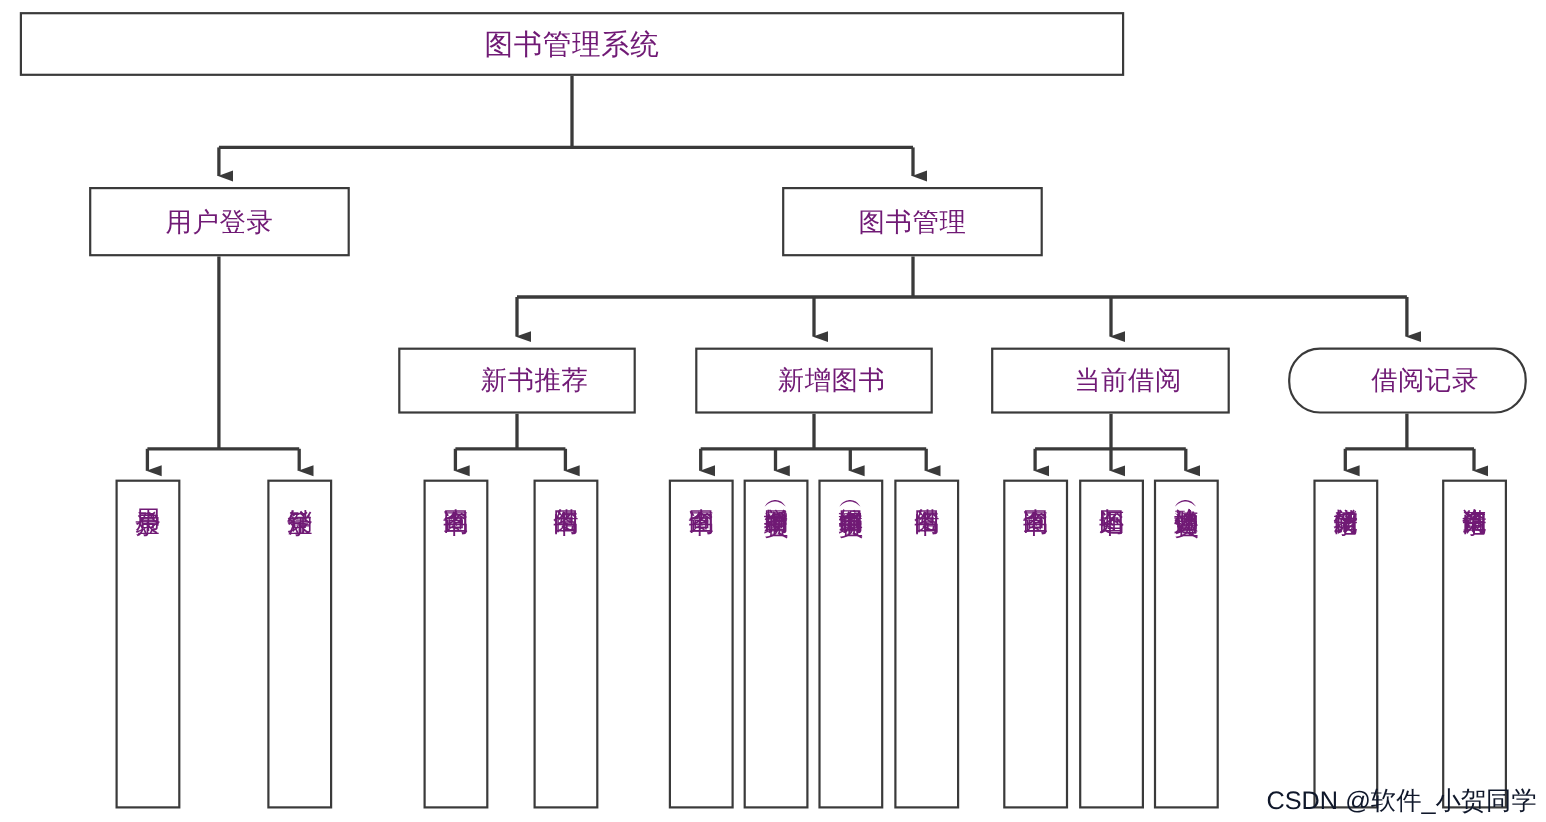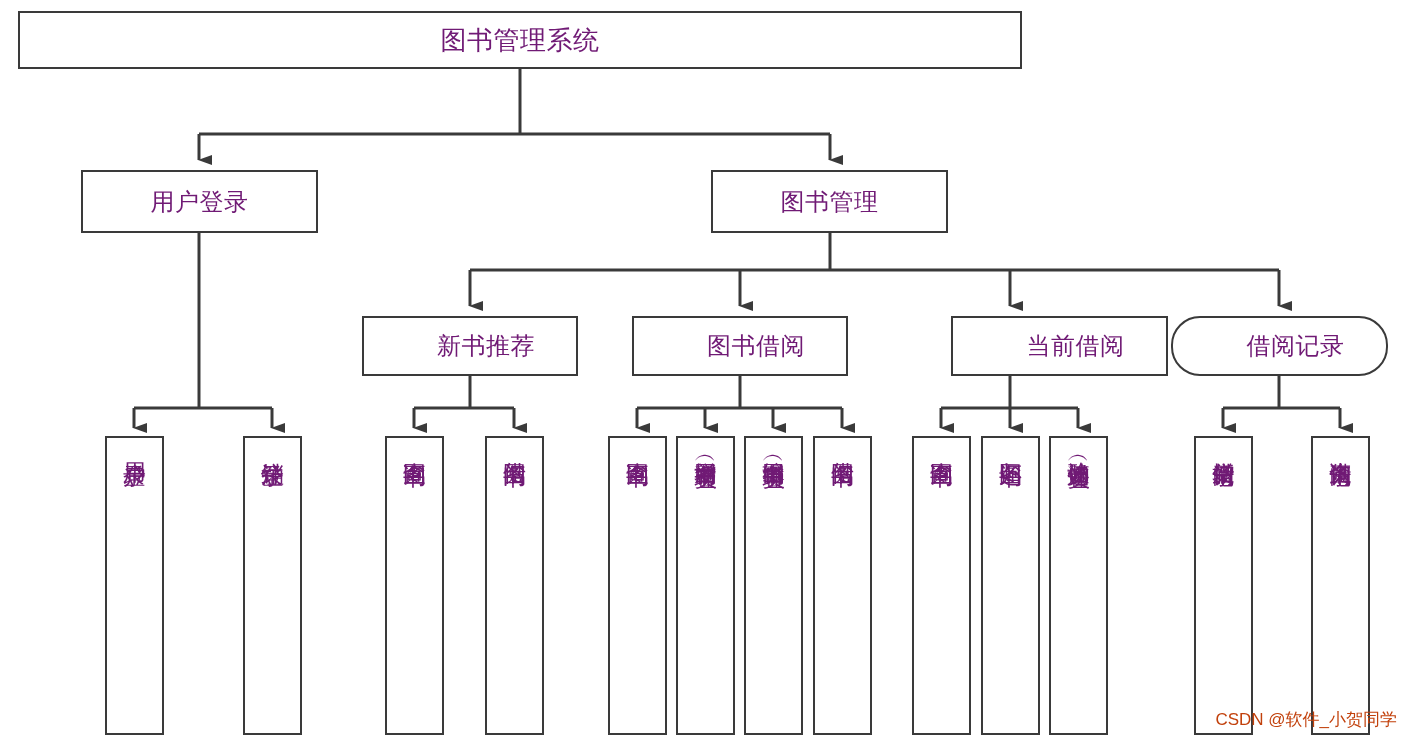--- a/index.html
+++ b/index.html
@@ -59,23 +59,23 @@
     letter-spacing: 1px;
     white-space: normal;
   }
   .node.leaf.tall-text .node-label {
     font-size: 22px;
     line-height: 1.1;
   }
   #watermark {
     position: absolute;
     right: 8px;
-    bottom: 16px;
-    font-size: 17px;
-    color: #c2410c;
+    bottom: 4px;
+    font-size: 23px;
+    color: #0f172a;
     white-space: nowrap;
     user-select: none;
   }
 </style>
 </head>
 <body>
 
 <div id="diagram-canvas">
 
   <svg id="edge-layer" viewBox="0 0 1405 747" xmlns="http://www.w3.org/2000/svg">
@@ -136,23 +136,23 @@
     <span class="node-label">用户登录</span>
   </div>
   <div class="node level-1" style="left:711px; top:170px; width:237px; height:63px;text-align:center;">
     <span class="node-label">图书管理</span>
   </div>
 
   <div class="node level-2" style="left:362px; top:316px; width:216px; height:60px;">
     <span class="node-label">新书推荐</span>
   </div>
   <div class="node level-2" style="left:632px; top:316px; width:216px; height:60px;">
-    <span class="node-label">图书借阅</span>
-  </div>
-  <div class="node level-2" style="left:951px; top:316px; width:217px; height:60px;">
+    <span class="node-label">新增图书</span>
+  </div>
+  <div class="node level-2" style="left:901px; top:316px; width:217px; height:60px;">
     <span class="node-label">当前借阅</span>
   </div>
   <div class="node level-2" style="left:1171px; top:316px; width:217px; height:60px;border-radius:29px;">
     <span class="node-label">借阅记录</span>
   </div>
 
   <div class="node leaf" style="left:105px; top:436px; width:59px; height:299px;">
     <span class="node-label">用户登录</span>
   </div>
   <div class="node leaf" style="left:243px; top:436px; width:59px; height:299px;">

